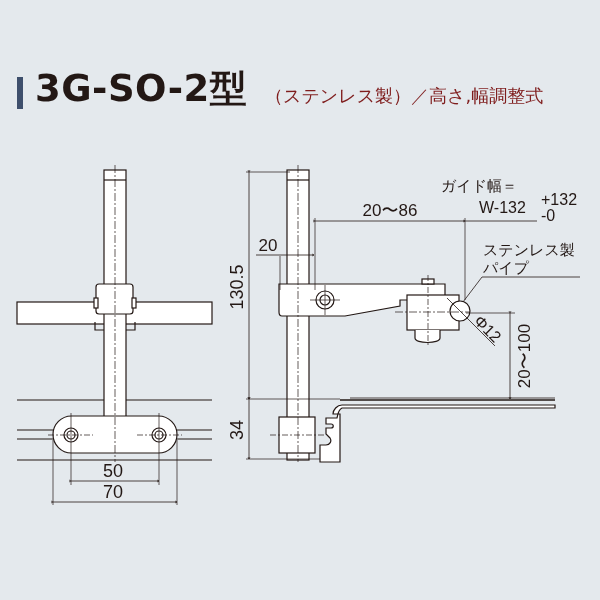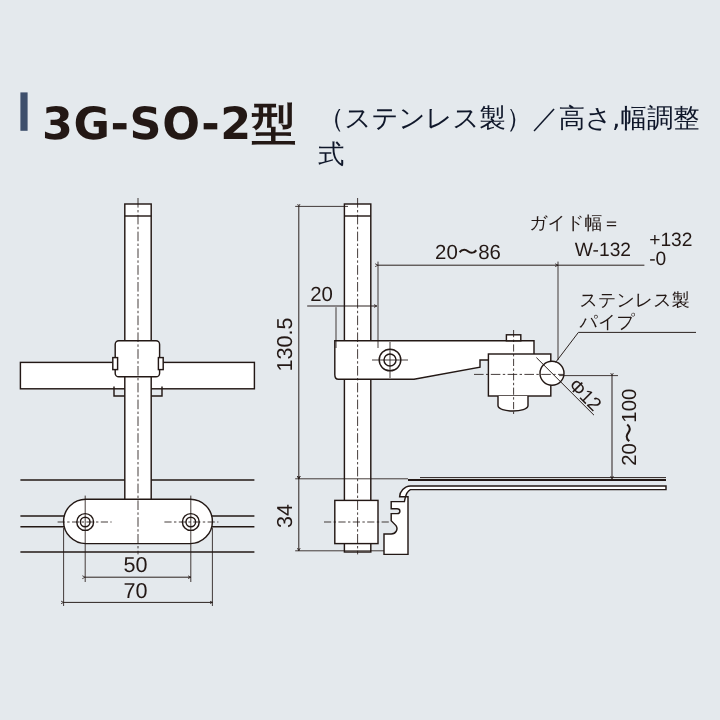--- a/index.html
+++ b/index.html
@@ -1,21 +1,21 @@
 <!DOCTYPE html>
 <html><head>
 <meta charset="utf-8">
 <style>
   html, body { margin:0; padding:0; }
   body { width:600px; height:600px; background:#e4e9ed; position:relative; overflow:hidden;
          font-family:"Liberation Sans", "DejaVu Sans", sans-serif; }
   .title-bar { position:absolute; left:17px; top:77px; width:6px; height:32px; background:#3e4f6c; }
-  .title-main { position:absolute; left:35px; top:79px; font-size:37px; font-weight:bold; color:#231815;
+  .title-main { position:absolute; left:35px; top:64px; font-size:37px; font-weight:bold; color:#231815;
                 letter-spacing:0.5px; font-family:"DejaVu Sans", sans-serif; }
-  .title-sub { position:absolute; left:265px; top:84px; font-size:22px; color:#0f172a;
+  .title-sub { position:absolute; left:265px; top:84px; font-size:18px; color:#7f1d1d;
                font-family:"DejaVu Sans", sans-serif; }
   svg.drawing { position:absolute; left:0; top:0; }
   .lbl { font-family:"Liberation Sans", "DejaVu Sans", sans-serif; fill:#231815; }
   .jp { font-family:"DejaVu Sans", sans-serif; fill:#231815; }
 </style>
 </head>
 <body>
 
 <div class="title-bar"></div>
 <div class="title-main">3G-SO-2型</div>

